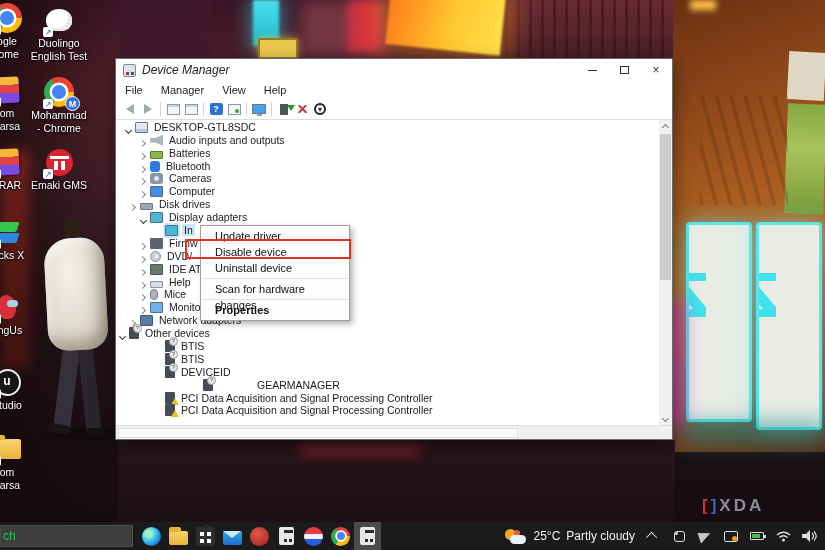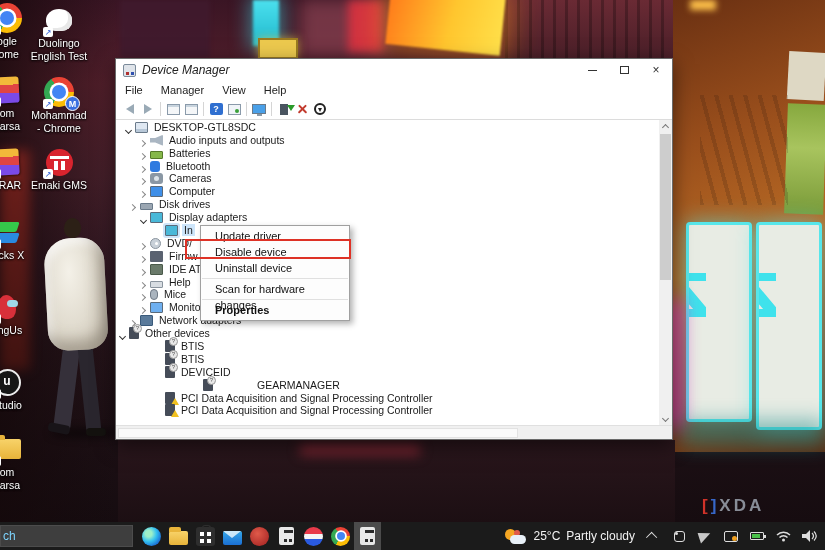--- a/index.html
+++ b/index.html
@@ -160,21 +160,21 @@
   .ctx{position:absolute;left:200px;top:225px;width:150px;background:#fdfdfd;border:1px solid #a0a0a0;
     box-shadow:3px 3px 6px rgba(0,0,0,.3);z-index:6;padding:2px 0;font-size:11px;color:#111;}
   .ctx-item{height:16px;line-height:16px;padding-left:14px;}
   .ctx-item.bold{font-weight:bold;}
   .ctx-sep{height:1px;background:#e0e0e0;margin:2px 1px;}
   .redbox{position:absolute;left:185px;top:239px;width:166px;height:20px;border:2px solid #de3226;z-index:7;}
 
   
   .taskbar{position:absolute;left:0;top:522px;width:825px;height:28px;background:#1b1b1b;z-index:9;display:flex;align-items:center;}
   .searchbox{position:absolute;left:0;top:3px;width:133px;height:22px;background:#3e3e3e;border:1px solid #4c4c4c;
-    color:#7dd3fc;font-size:12px;padding:0 0 0 2px;font-family:"Liberation Sans",sans-serif;}
+    color:#22c55e;font-size:12px;padding:0 0 0 2px;font-family:"Liberation Sans",sans-serif;}
   .apps{position:absolute;left:138px;top:0;height:28px;display:flex;}
   .app{width:27px;height:28px;display:flex;align-items:center;justify-content:center;}
   .app.active{background:rgba(200,200,200,.28);}
   .ai{width:19px;height:19px;position:relative;}
   .ai-edge{border-radius:50%;background:radial-gradient(circle at 35% 35%,#9ef0c8 0 18%,#35c1f1 45%,#1b6fd4 75%,#123a8a 100%);}
   .ai-explorer{width:19px;height:14px;margin-top:4px;}
   .ai-store{background:#2e2e2e;border-radius:3px;}
   .ai-store::after{content:"";position:absolute;left:4px;top:5px;width:4px;height:4px;background:#fff;
     box-shadow:7px 0 0 #fff,0 7px 0 #fff,7px 7px 0 #fff;}
   .ai-store::before{content:"";position:absolute;left:6px;top:-2px;width:7px;height:4px;border:1.5px solid #2e2e2e;border-bottom:none;border-radius:3px 3px 0 0;}
@@ -464,29 +464,29 @@
           </div>
           <div class="trow sel" style="padding-left: 36px;">
             <span class="exp"></span>
             <span class="ticon display-icon"></span>
             <span class="tlabel">In</span>
           </div>
           <div class="trow" style="padding-left: 21px;">
             <span class="exp">
               <span class="chev closed"></span>
             </span>
+            <span class="ticon firmware-icon"></span>
+            <span class="tlabel">Firmw</span>
+          </div>
+          <div class="trow" style="padding-left: 21px;">
+            <span class="exp">
+              <span class="chev closed"></span>
+            </span>
             <span class="ticon dvd-icon"></span>
             <span class="tlabel">DVD/</span>
-          </div>
-          <div class="trow" style="padding-left: 21px;">
-            <span class="exp">
-              <span class="chev closed"></span>
-            </span>
-            <span class="ticon firmware-icon"></span>
-            <span class="tlabel">Firmw</span>
           </div>
           <div class="trow" style="padding-left: 21px;">
             <span class="exp">
               <span class="chev closed"></span>
             </span>
             <span class="ticon ide-icon"></span>
             <span class="tlabel">IDE AT</span>
           </div>
           <div class="trow" style="padding-left: 21px;">
             <span class="exp">

